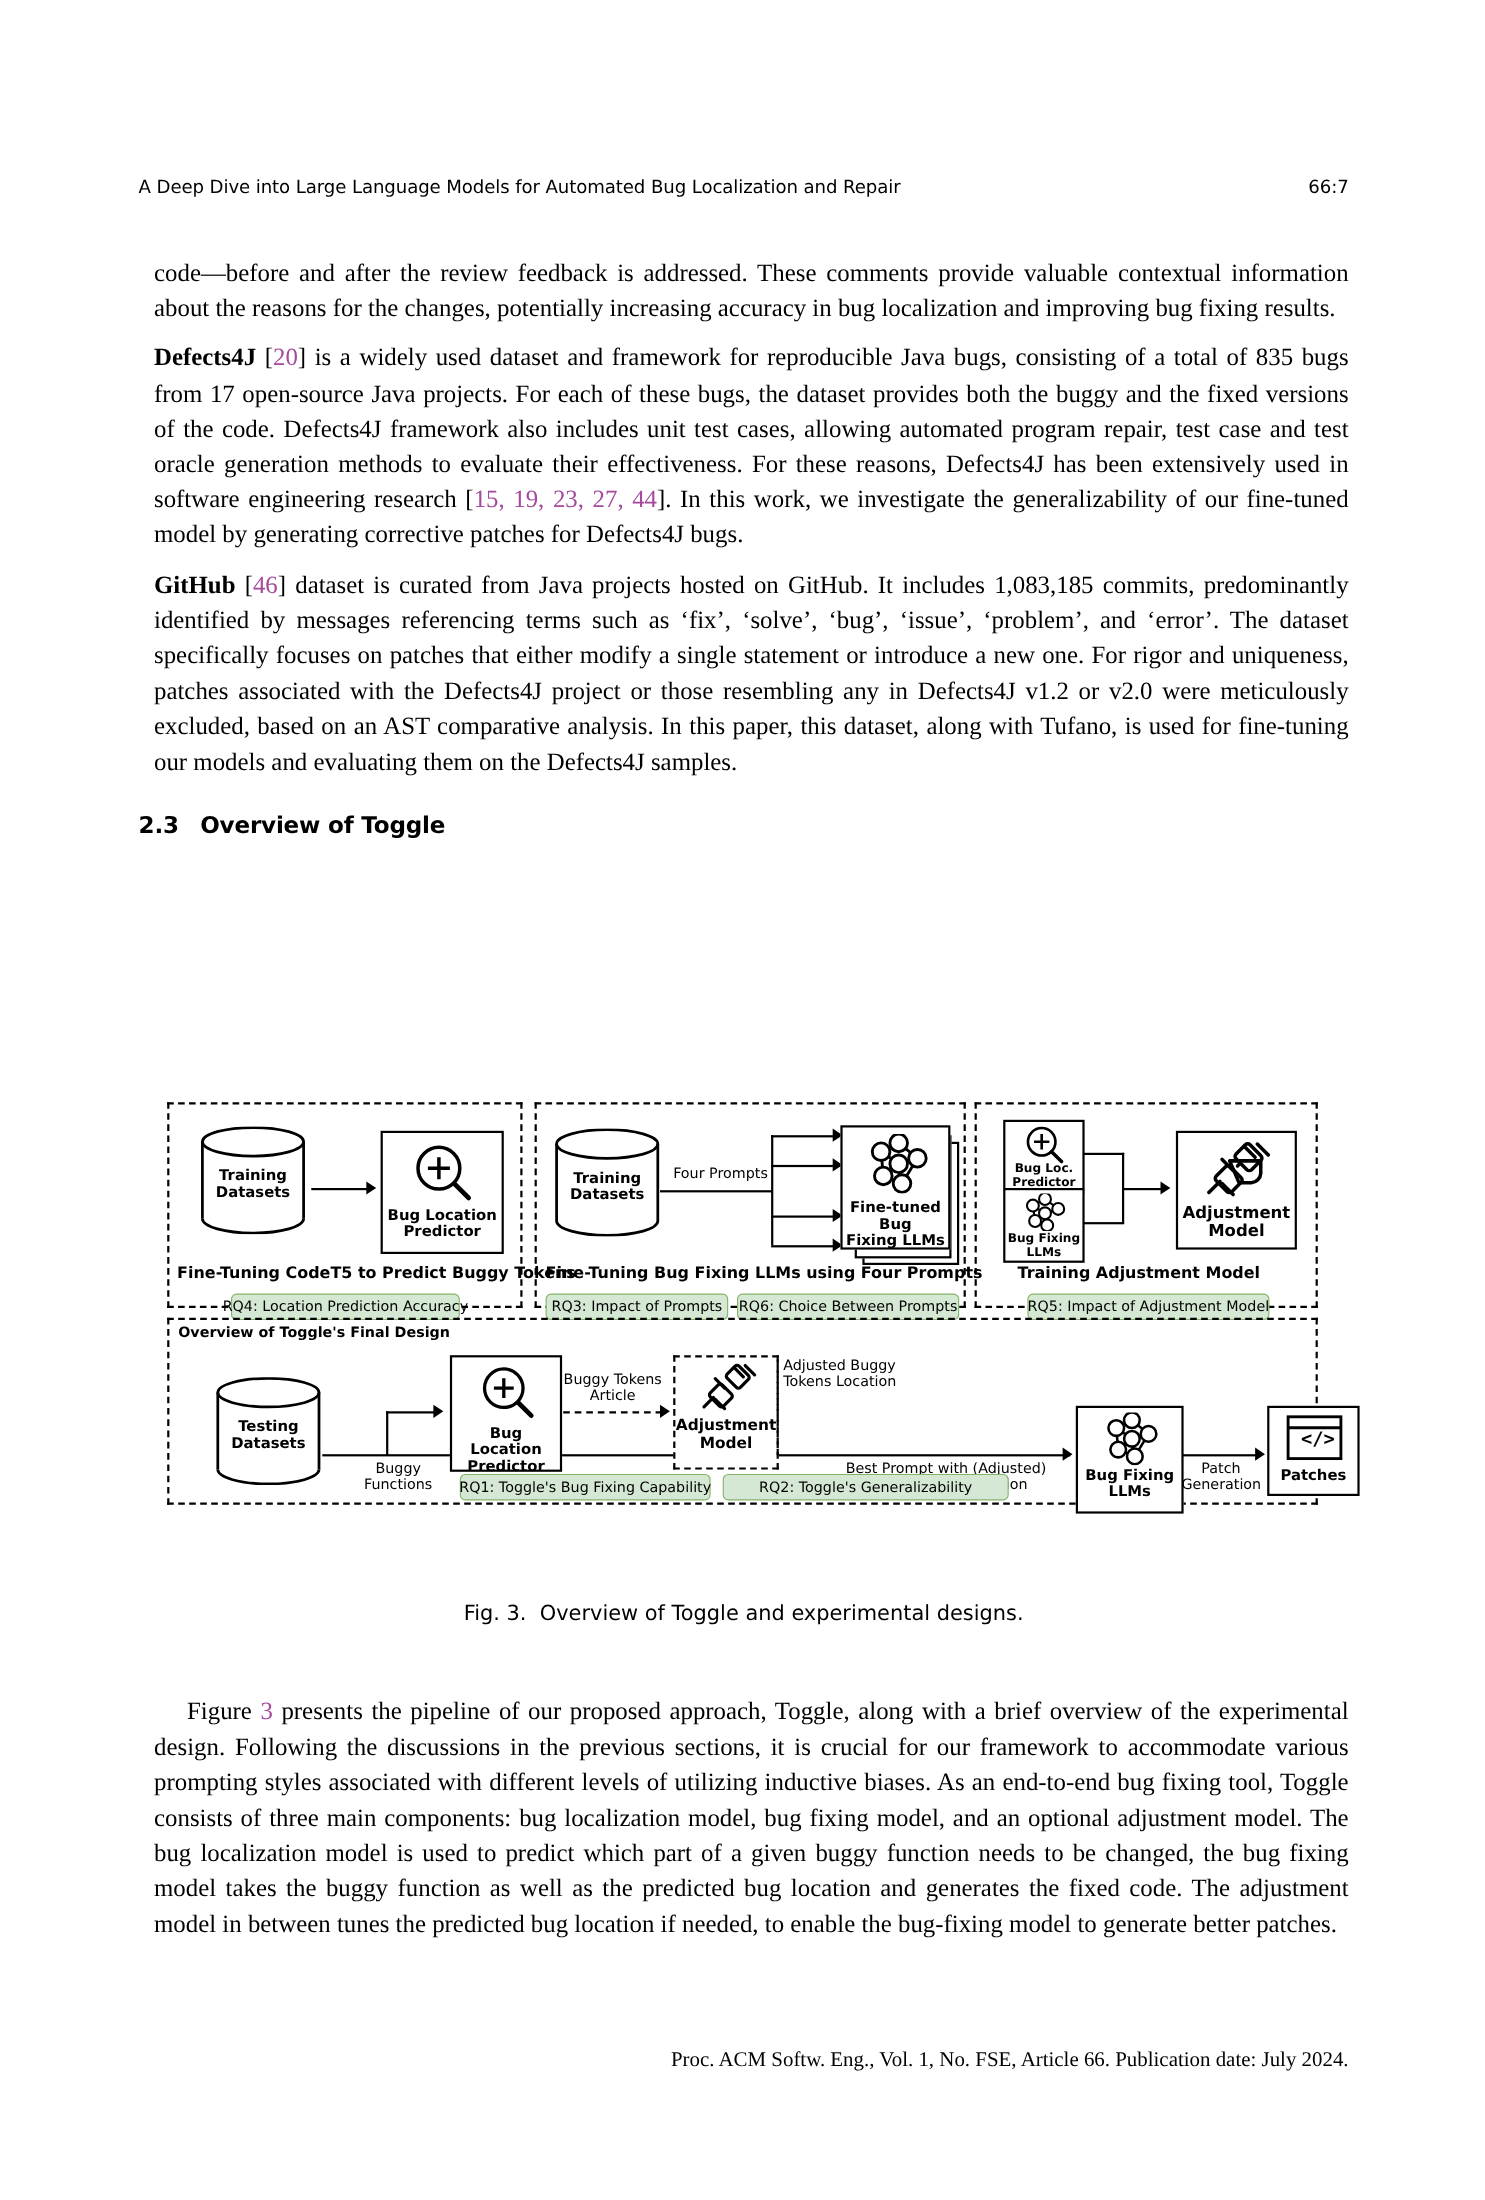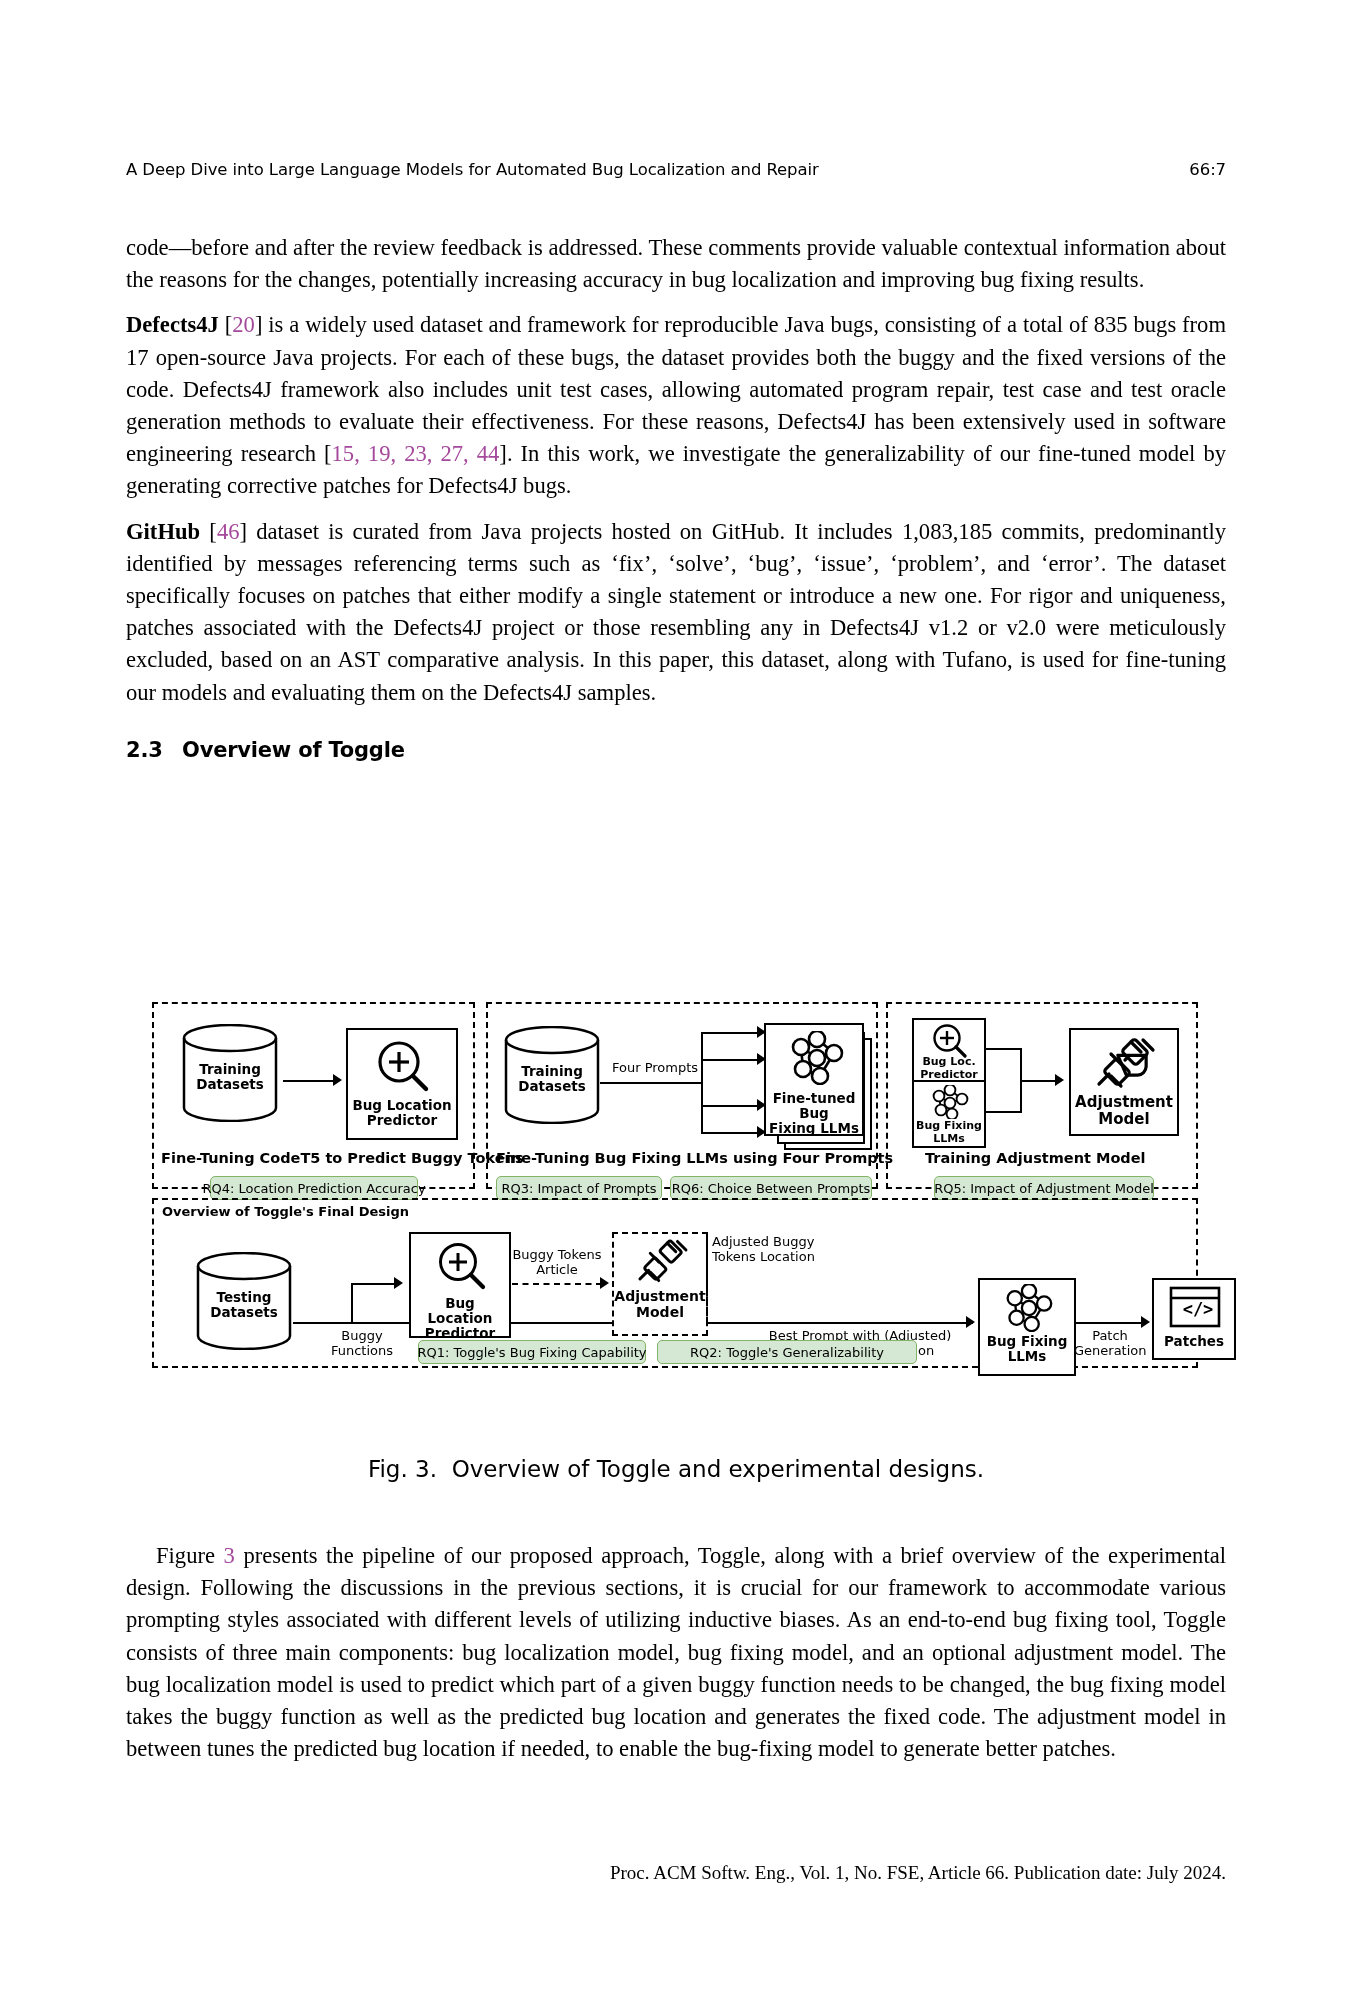--- a/index.html
+++ b/index.html
@@ -44,21 +44,21 @@
   }
 
   
   .col {
     position: absolute;
     left: 126px;
     top: 232px;
     width: 1100px;
   }
   p.body {
-    margin: 0 0 13px 0;
+    margin: 0 0 13px 14px;
     font-size: 22.6px;
     line-height: 32.2px;
     text-align: justify;
     text-justify: inter-word;
     hyphens: manual;
   }
   p.body.indent { text-indent: 30px; }
   .bold { font-weight: bold; }
   .cite { color: #a4499b; }
 
@@ -80,21 +80,21 @@
     height: 400px;
     font-family: "DejaVu Sans", sans-serif;
   }
   .fig-caption {
     position: absolute;
     left: 126px;
     top: 1456px;
     width: 1100px;
     text-align: center;
     font-family: "DejaVu Sans", sans-serif;
-    font-size: 23px;
+    font-size: 19px;
   }
 
   
   .dash-box {
     position: absolute;
     border: 2px dashed #000;
     box-sizing: border-box;
   }
   .solid-box {
     position: absolute;

